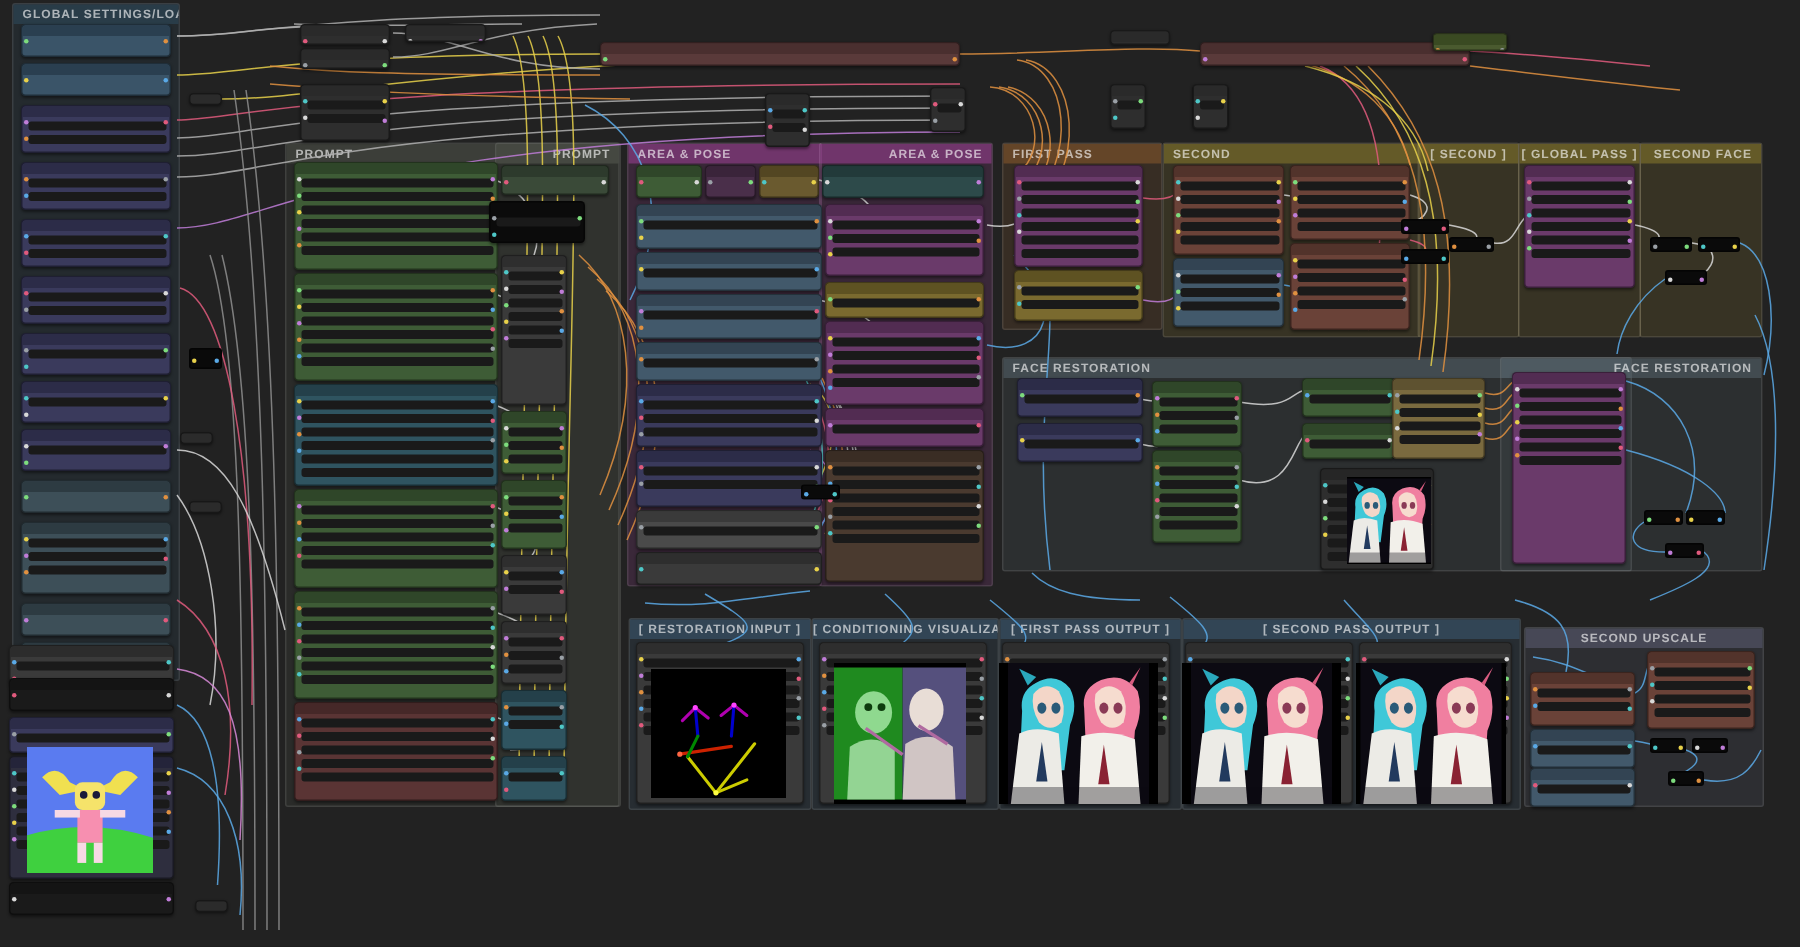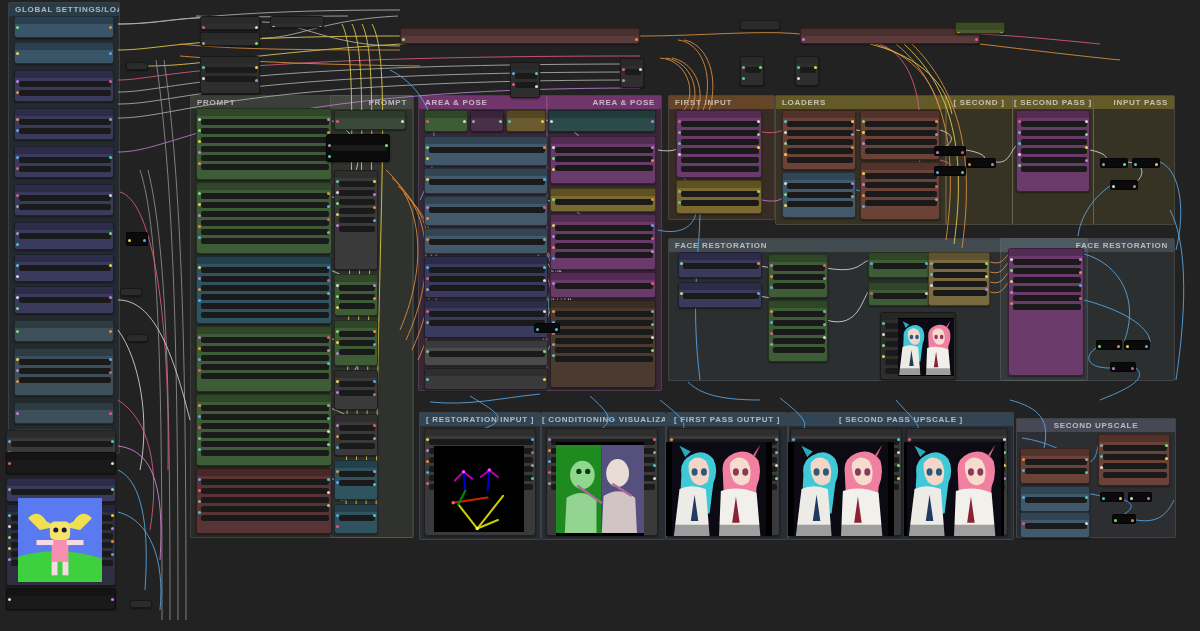--- a/index.html
+++ b/index.html
@@ -72,51 +72,51 @@
       <div class="group" style="left: 330px; top: 95px; width: 84px; height: 443px; background: rgba(74, 79, 71, 0.2);">
         <div class="group-title right" style="background: rgba(74, 79, 71, 0.55);">PROMPT</div>
       </div>
       <div class="group" style="left: 418px; top: 95px; width: 130px; height: 296px; background: rgba(156, 63, 150, 0.2);">
         <div class="group-title" style="background: rgba(156, 63, 150, 0.55);">AREA &amp; POSE</div>
       </div>
       <div class="group" style="left: 546px; top: 95px; width: 116px; height: 296px; background: rgba(156, 63, 150, 0.2);">
         <div class="group-title right" style="background: rgba(156, 63, 150, 0.55);">AREA &amp; POSE</div>
       </div>
       <div class="group" style="left: 668px; top: 95px; width: 107px; height: 125px; background: rgba(138, 90, 43, 0.2);">
-        <div class="group-title" style="background: rgba(138, 90, 43, 0.55);">FIRST INPUT</div>
+        <div class="group-title" style="background: rgba(138, 90, 43, 0.55);">FIRST PASS</div>
       </div>
       <div class="group" style="left: 775px; top: 95px; width: 172px; height: 130px; background: rgba(138, 122, 43, 0.2);">
-        <div class="group-title" style="background: rgba(138, 122, 43, 0.55);">LOADERS</div>
+        <div class="group-title" style="background: rgba(138, 122, 43, 0.55);">SECOND</div>
       </div>
       <div class="group" style="left: 945px; top: 95px; width: 68px; height: 130px; background: rgba(138, 122, 43, 0.2);">
         <div class="group-title center" style="background: rgba(138, 122, 43, 0.55);">[ SECOND ]</div>
       </div>
       <div class="group" style="left: 1012px; top: 95px; width: 82px; height: 130px; background: rgba(138, 122, 43, 0.2);">
-        <div class="group-title center" style="background: rgba(138, 122, 43, 0.55);">[ SECOND PASS ]</div>
+        <div class="group-title center" style="background: rgba(138, 122, 43, 0.55);">[ GLOBAL PASS ]</div>
       </div>
       <div class="group" style="left: 1093px; top: 95px; width: 82px; height: 130px; background: rgba(138, 122, 43, 0.2);">
-        <div class="group-title right" style="background: rgba(138, 122, 43, 0.55);">INPUT PASS</div>
+        <div class="group-title right" style="background: rgba(138, 122, 43, 0.55);">SECOND FACE</div>
       </div>
       <div class="group" style="left: 668px; top: 238px; width: 420px; height: 143px; background: rgba(86, 99, 107, 0.2);">
         <div class="group-title" style="background: rgba(86, 99, 107, 0.55);">FACE RESTORATION</div>
       </div>
       <div class="group" style="left: 1000px; top: 238px; width: 175px; height: 143px; background: rgba(86, 99, 107, 0.2);">
         <div class="group-title right" style="background: rgba(86, 99, 107, 0.55);">FACE RESTORATION</div>
       </div>
       <div class="group" style="left: 419px; top: 412px; width: 122px; height: 128px; background: rgba(60, 90, 114, 0.2);">
         <div class="group-title center" style="background: rgba(60, 90, 114, 0.55);">[ RESTORATION INPUT ]</div>
       </div>
       <div class="group" style="left: 541px; top: 412px; width: 125px; height: 128px; background: rgba(60, 90, 114, 0.2);">
         <div class="group-title center" style="background: rgba(60, 90, 114, 0.55);">[ CONDITIONING VISUALIZATION ]</div>
       </div>
       <div class="group" style="left: 666px; top: 412px; width: 122px; height: 128px; background: rgba(60, 90, 114, 0.2);">
         <div class="group-title center" style="background: rgba(60, 90, 114, 0.55);">[ FIRST PASS OUTPUT ]</div>
       </div>
       <div class="group" style="left: 788px; top: 412px; width: 226px; height: 128px; background: rgba(60, 90, 114, 0.2);">
-        <div class="group-title center" style="background: rgba(60, 90, 114, 0.55);">[ SECOND PASS UPSCALE ]</div>
+        <div class="group-title center" style="background: rgba(60, 90, 114, 0.55);">[ SECOND PASS OUTPUT ]</div>
       </div>
       <div class="group" style="left: 1016px; top: 418px; width: 160px; height: 120px; background: rgba(92, 95, 117, 0.2);">
         <div class="group-title center" style="background: rgba(92, 95, 117, 0.55);">SECOND UPSCALE</div>
       </div>
     </div>
 
   <svg class="links" id="links-layer" viewBox="0 0 1200 631" preserveAspectRatio="none">
       <path d="M118,24 C160,24 170,18 205,18" stroke="#b0b0b0" stroke-width="1" fill="none" opacity="0.85"></path>
       <path d="M118,24 C170,24 200,10 400,10" stroke="#b0b0b0" stroke-width="1" fill="none" opacity="0.85"></path>
       <path d="M118,50 C160,50 190,36 400,36" stroke="#e8d14a" stroke-width="1" fill="none" opacity="0.85"></path>

